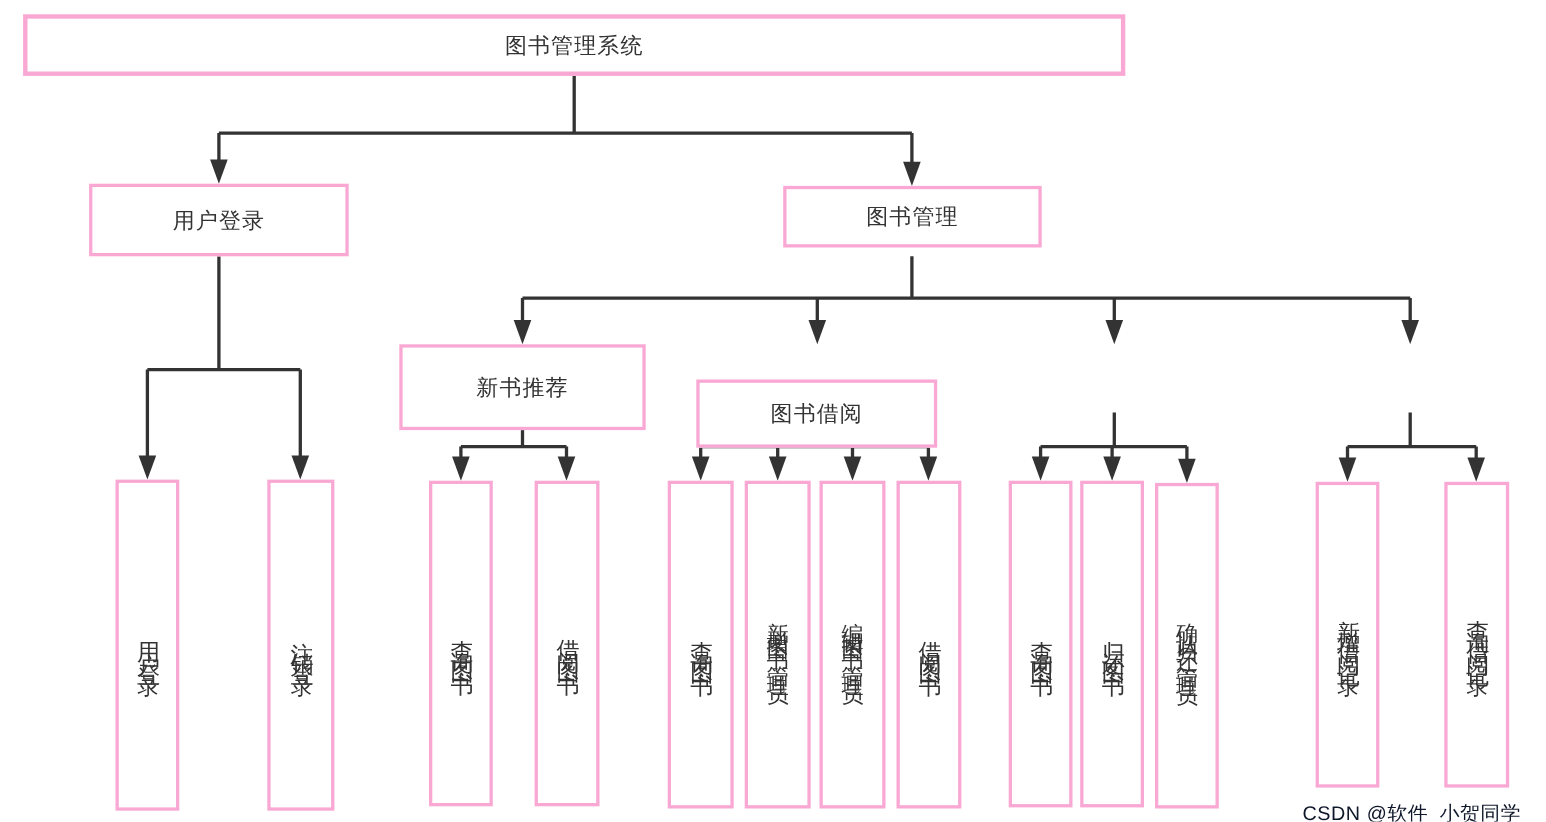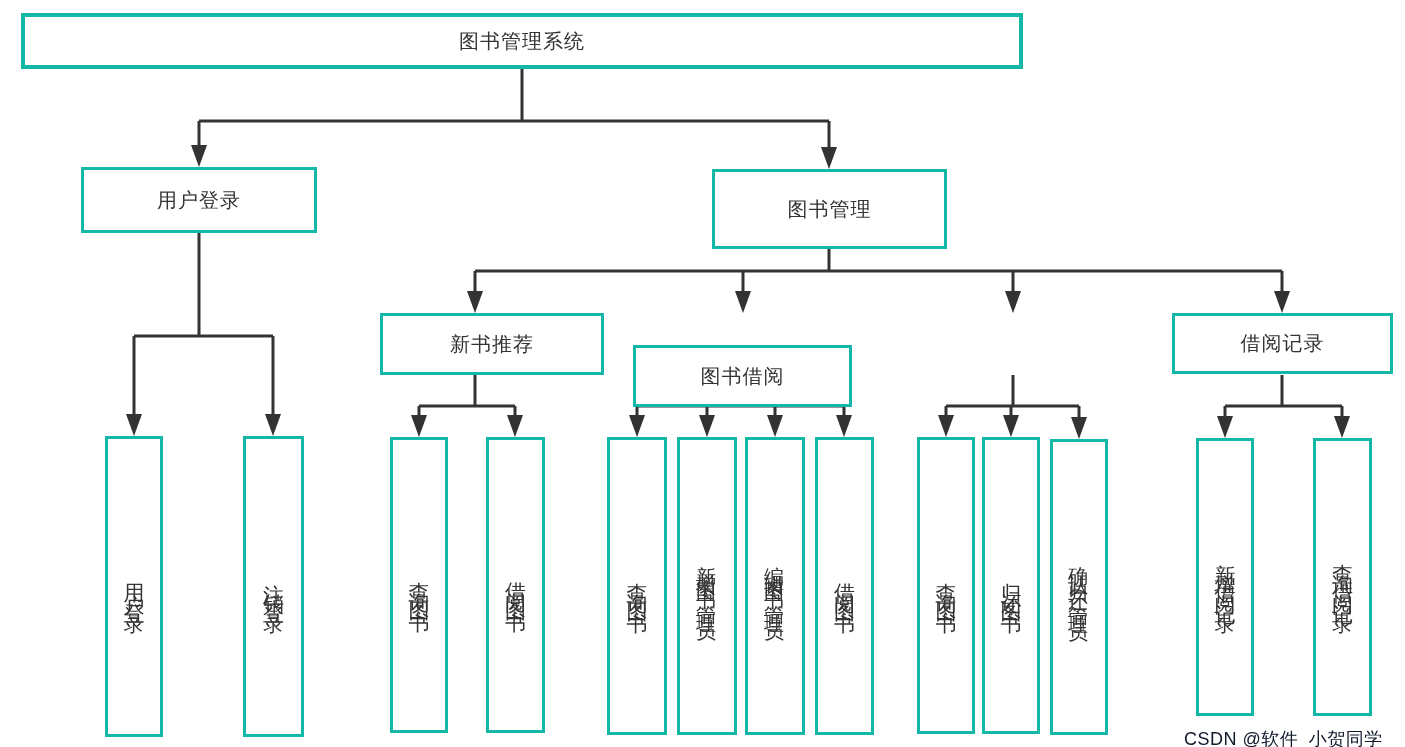--- a/index.html
+++ b/index.html
@@ -2,21 +2,21 @@
 <html><head>
 <meta charset="utf-8">
 <style>
   html,body{margin:0;padding:0;background:#fff;}
   #stage{
     position:relative;width:1405px;height:747px;background:#ffffff;
     font-family:"Liberation Sans","DejaVu Sans",sans-serif;overflow:hidden;
   }
   svg.wires{position:absolute;left:0;top:0;z-index:1;}
   .box{
-    position:absolute;box-sizing:border-box;border:3px solid #14b8a6;background:#ffffff;
+    position:absolute;box-sizing:border-box;border:3px solid #f9a8d4;background:#ffffff;
     display:flex;align-items:center;justify-content:center;
     color:#333333;z-index:2;letter-spacing:1px;
   }
   .hbox{font-size:20px;}
   .root{border-width:4px;font-size:20px;}
   .vbox{
     writing-mode:vertical-rl;text-orientation:mixed;
     font-size:21px;letter-spacing:10px;
   }
   .vbox.long{font-size:20px;letter-spacing:8px;}
@@ -70,32 +70,29 @@
     </g>
   </svg>
 
   <div class="box hbox root" style="left:21px;top:13px;width:1002px;height:56px;">
     <span>图书管理系统</span>
   </div>
 
   <div class="box hbox" style="left:81px;top:167px;width:236px;height:66px;">
     <span>用户登录</span>
   </div>
-  <div class="box hbox" style="left:712px;top:169px;width:235px;height:80px;">
+  <div class="box hbox" style="left:712px;top:169px;width:235px;height:56px;">
     <span>图书管理</span>
   </div>
 
-  <div class="box hbox" style="left:380px;top:313px;width:224px;height:62px;">
+  <div class="box hbox" style="left:363px;top:313px;width:224px;height:78px;">
     <span>新书推荐</span>
   </div>
   <div class="box hbox" style="left:633px;top:313px;width:219px;height:62px;margin-top:32px;">
     <span>图书借阅</span>
-  </div>
-  <div class="box hbox" style="left:1172px;top:313px;width:221px;height:61px;">
-    <span>借阅记录</span>
   </div>
 
   <div class="box vbox" style="left:105px;top:436px;width:58px;height:301px;">
     <span>用户登录</span>
   </div>
   <div class="box vbox" style="left:243px;top:436px;width:61px;height:301px;">
     <span>注销登录</span>
   </div>
 
   <div class="box vbox" style="left:390px;top:437px;width:58px;height:296px;">

